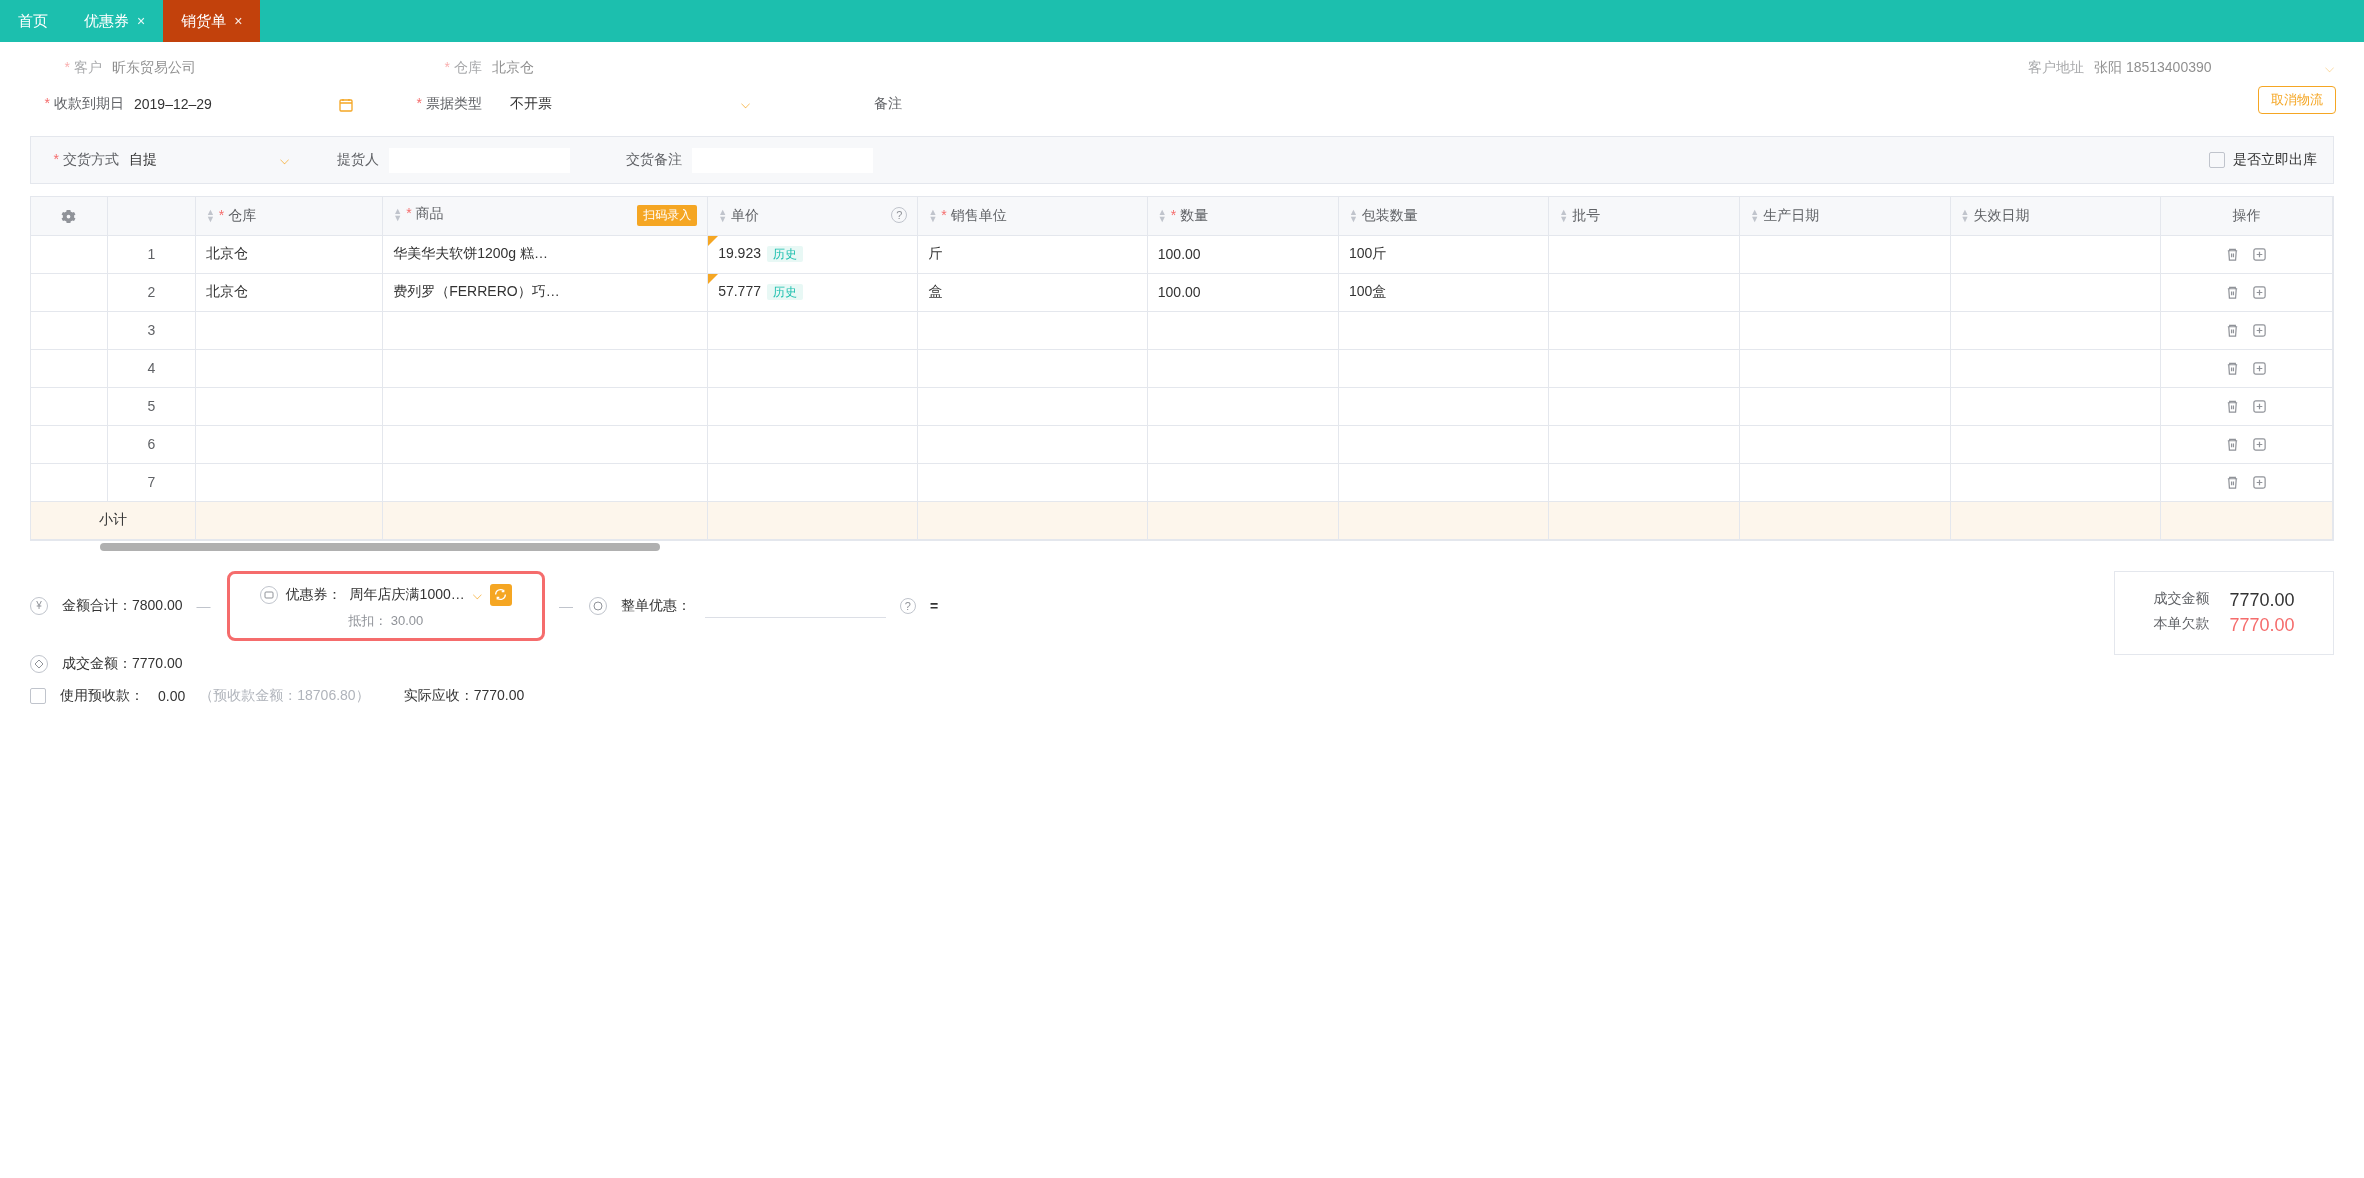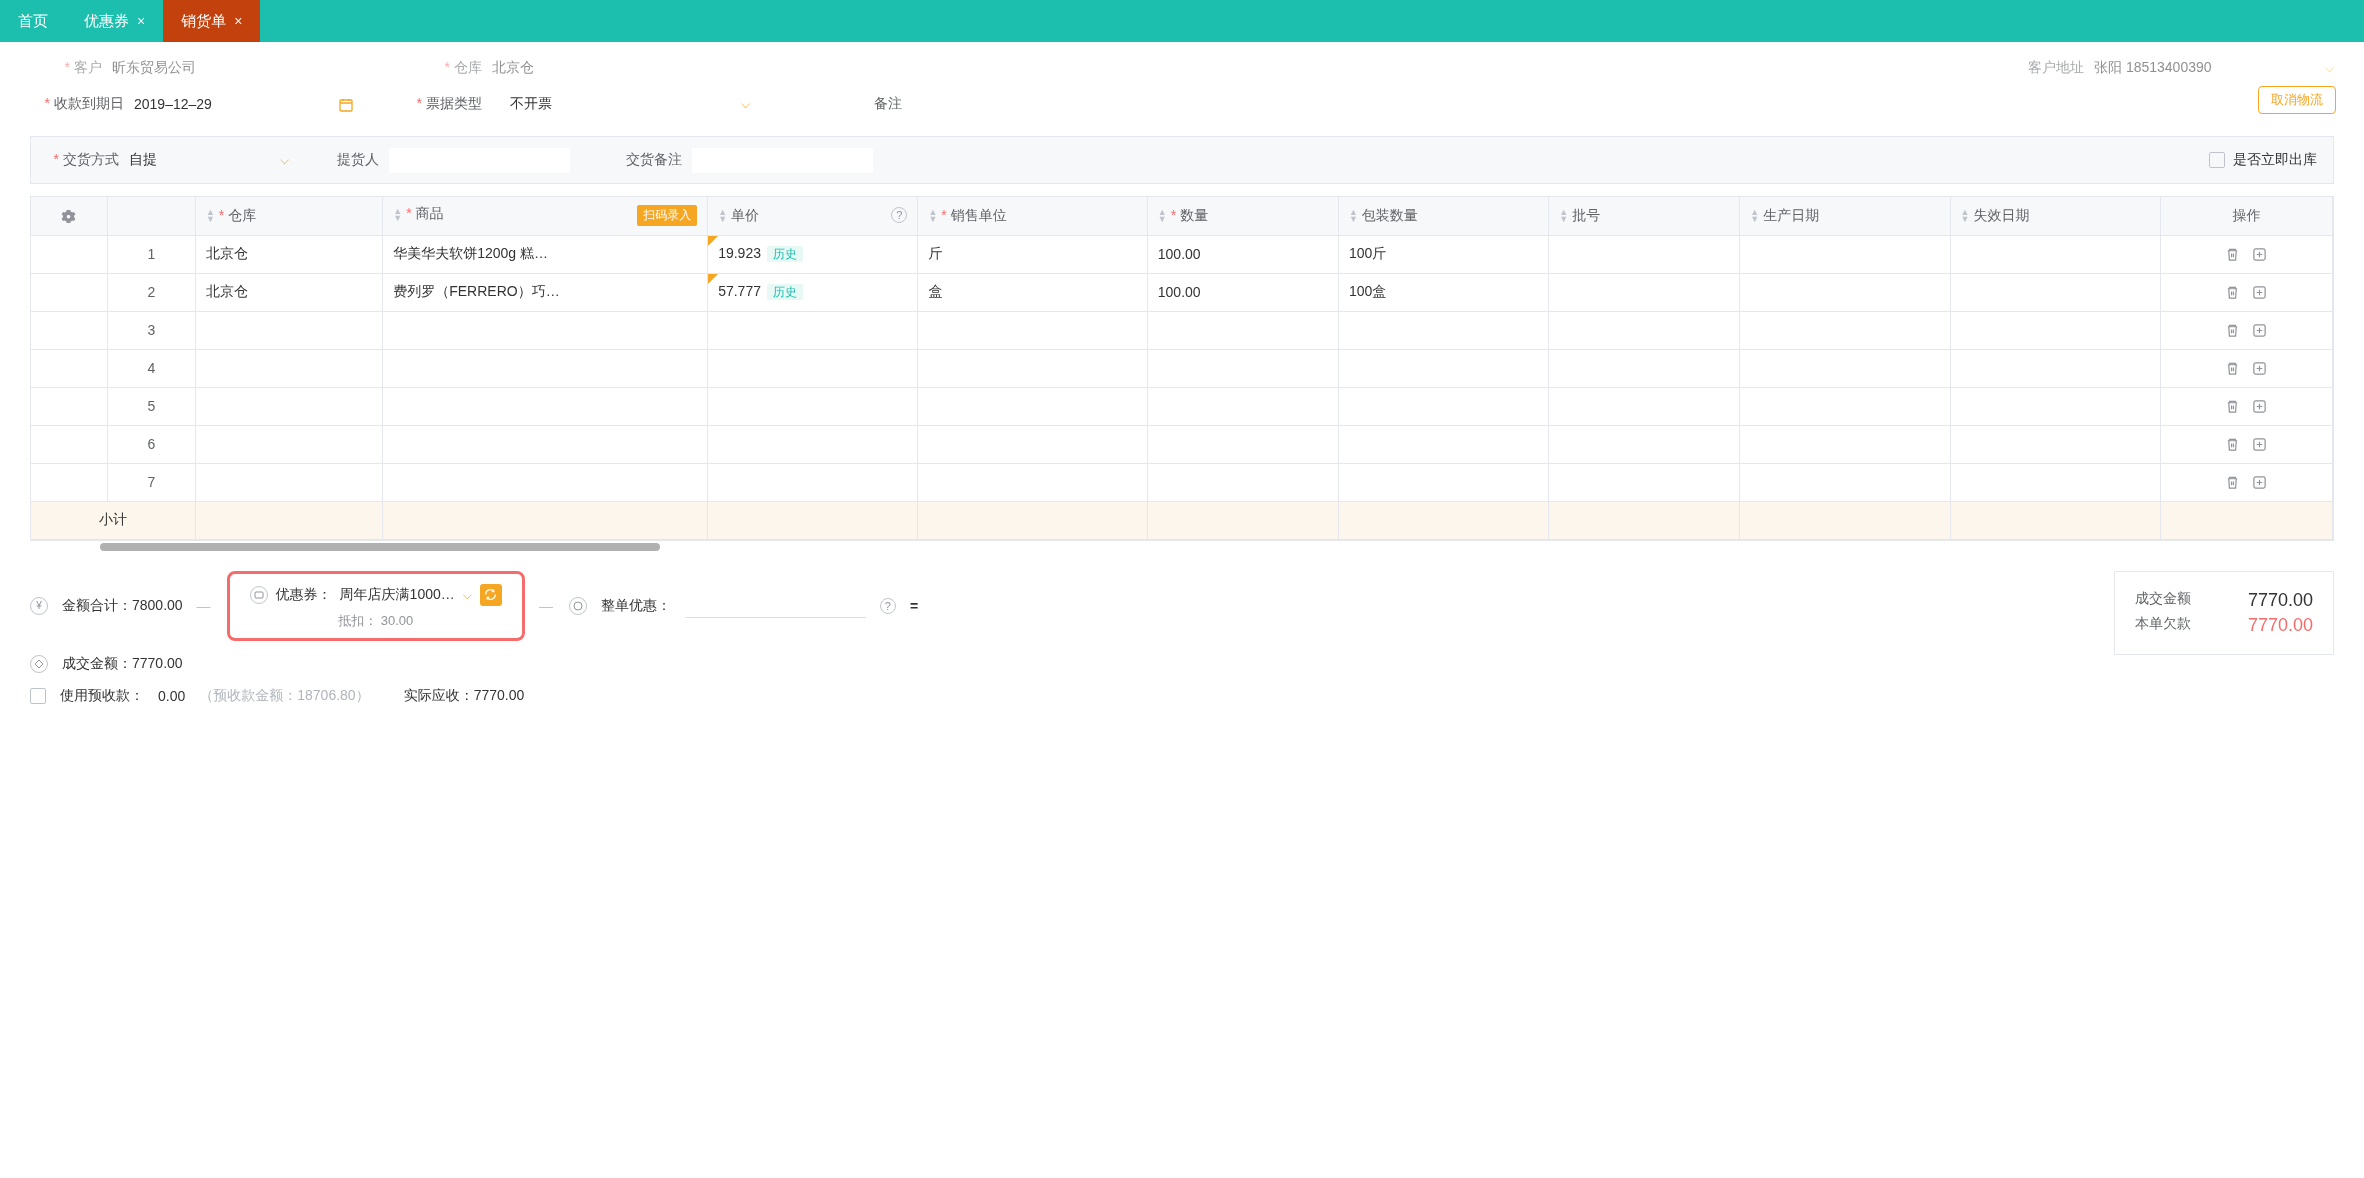--- a/index.html
+++ b/index.html
@@ -48,28 +48,28 @@
     .subtotal-row td { background: #fdf6ec; }
     
     .h-scroll-track { margin: 0 30px; height: 12px; background: transparent; position: relative; }
     .h-scroll-thumb { position: absolute; left: 70px; top: 2px; width: 560px; height: 8px; background: #b0b0b0; border-radius: 4px; }
     
     .footer { margin: 18px 30px 0; display: flex; align-items: flex-start; gap: 20px; position: relative; }
     .footer-left { flex: 1; }
     .fline { display: flex; align-items: center; gap: 14px; margin-bottom: 14px; }
     .circ-icon { width: 18px; height: 18px; border: 1px solid #c0c4cc; border-radius: 50%; display: inline-flex; align-items: center; justify-content: center; font-size: 10px; color: #909399; }
     .dash { color: #c0c4cc; letter-spacing: 2px; }
-    .coupon-box { border: 3px solid #f56c6c; border-radius: 8px; padding: 10px 20px 8px; min-width: 280px; }
+    .coupon-box { border: 3px solid #f56c6c; border-radius: 8px; padding: 10px 30px 8px; min-width: 280px; }
     .coupon-row1 { display: flex; align-items: center; gap: 8px; }
     .refresh-btn { background: #f5a623; color: #fff; width: 22px; height: 22px; border-radius: 3px; display: inline-flex; align-items: center; justify-content: center; font-size: 13px; }
     .coupon-row2 { text-align: center; color: #909399; font-size: 13px; margin-top: 6px; }
     .gray-paren { color: #b0b4bb; text-align: center; }
     
     .summary-box { border: 1px solid #e4e7ed; padding: 14px 20px; min-width: 220px; }
-    .summary-row { display: flex; justify-content: space-between; gap: 20px; margin: 4px 0; }
+    .summary-row { display: flex; justify-content: center; gap: 20px; margin: 4px 0; }
     .summary-label { color: #606266; }
     .summary-val { font-size: 18px; }
     .summary-val.red { color: #f56c6c; }
     
     svg { display: inline-block; vertical-align: middle; }
   </style>
 </head>
 <body>
 
 <div class="top-tabs">

